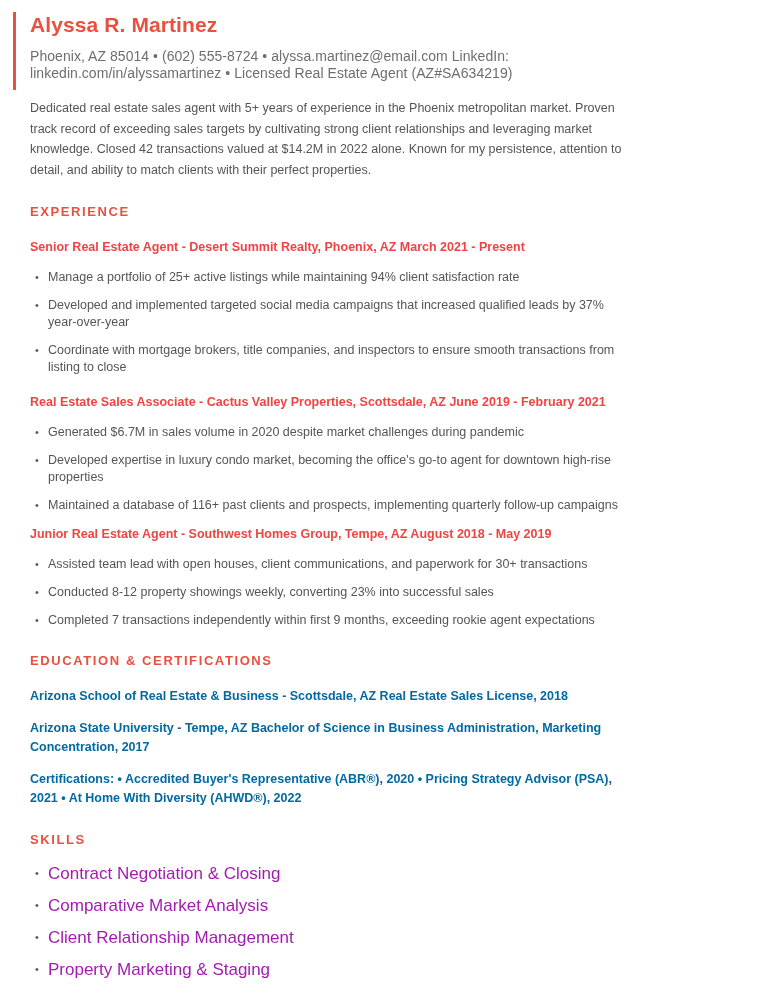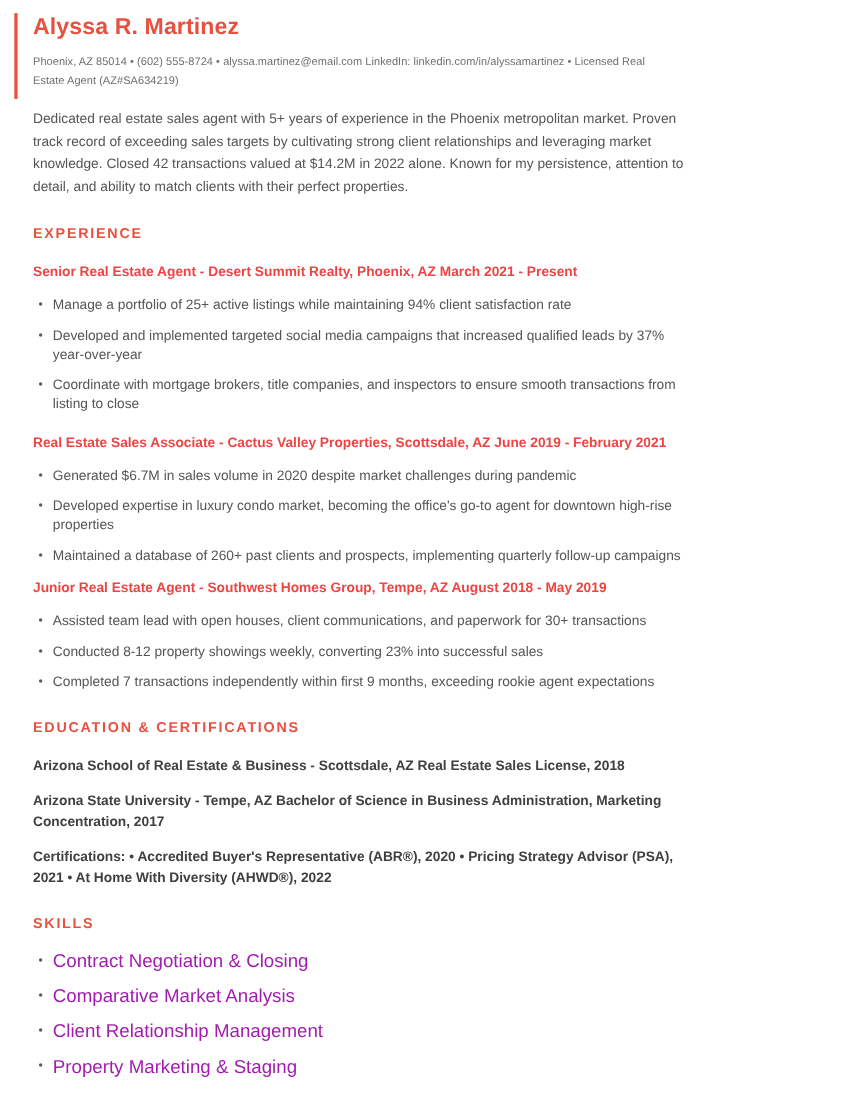--- a/index.html
+++ b/index.html
@@ -41,21 +41,21 @@
     padding: 0 0 0 0;
     font-size: 21px;
     line-height: 26px;
     font-weight: bold;
     color: #e8503f;
     letter-spacing: 0.1px;
   }
   .contact-line {
     margin: 10px 0 0 0;
     max-width: 700px;
-    font-size: 10px;
+    font-size: 14px;
     line-height: 17px;
     color: #6e6e6e;
     letter-spacing: 0.05px;
   }
 
   
   .summary {
     margin: 16px 0 0 0;
     padding: 0 22px 0 30px;
     font-size: 12.5px;
@@ -113,21 +113,21 @@
     color: #5a5a5a;
     line-height: 18px;
   }
 
   
   .edu-line {
     margin: 13px 0 0 0;
     font-size: 12.5px;
     line-height: 19px;
     font-weight: bold;
-    color: #404040;
+    color: #0369a1;
   }
   .edu-line.first {
     margin-top: 17px;
   }
 
   
   ul.skills {
     list-style: none;
     margin: 0;
     padding: 0;
@@ -177,21 +177,21 @@
         <li>Developed and implemented targeted social media campaigns that increased qualified leads by 37% year-over-year</li>
         <li>Coordinate with mortgage brokers, title companies, and inspectors to ensure smooth transactions from listing to close</li>
       </ul>
     </div>
 
     <div>
       <div class="entry-heading">Real Estate Sales Associate - Cactus Valley Properties, Scottsdale, AZ June 2019 - February 2021</div>
       <ul class="bullets">
         <li>Generated $6.7M in sales volume in 2020 despite market challenges during pandemic</li>
         <li>Developed expertise in luxury condo market, becoming the office's go-to agent for downtown high-rise properties</li>
-        <li>Maintained a database of 260+ past clients and prospects, implementing quarterly follow-up campaigns</li>
+        <li>Maintained a database of 116+ past clients and prospects, implementing quarterly follow-up campaigns</li>
       </ul>
     </div>
 
     <div>
       <div class="entry-heading tight">Junior Real Estate Agent - Southwest Homes Group, Tempe, AZ August 2018 - May 2019</div>
       <ul class="bullets">
         <li>Assisted team lead with open houses, client communications, and paperwork for 30+ transactions</li>
         <li>Conducted 8-12 property showings weekly, converting 23% into successful sales</li>
         <li>Completed 7 transactions independently within first 9 months, exceeding rookie agent expectations</li>
       </ul>

